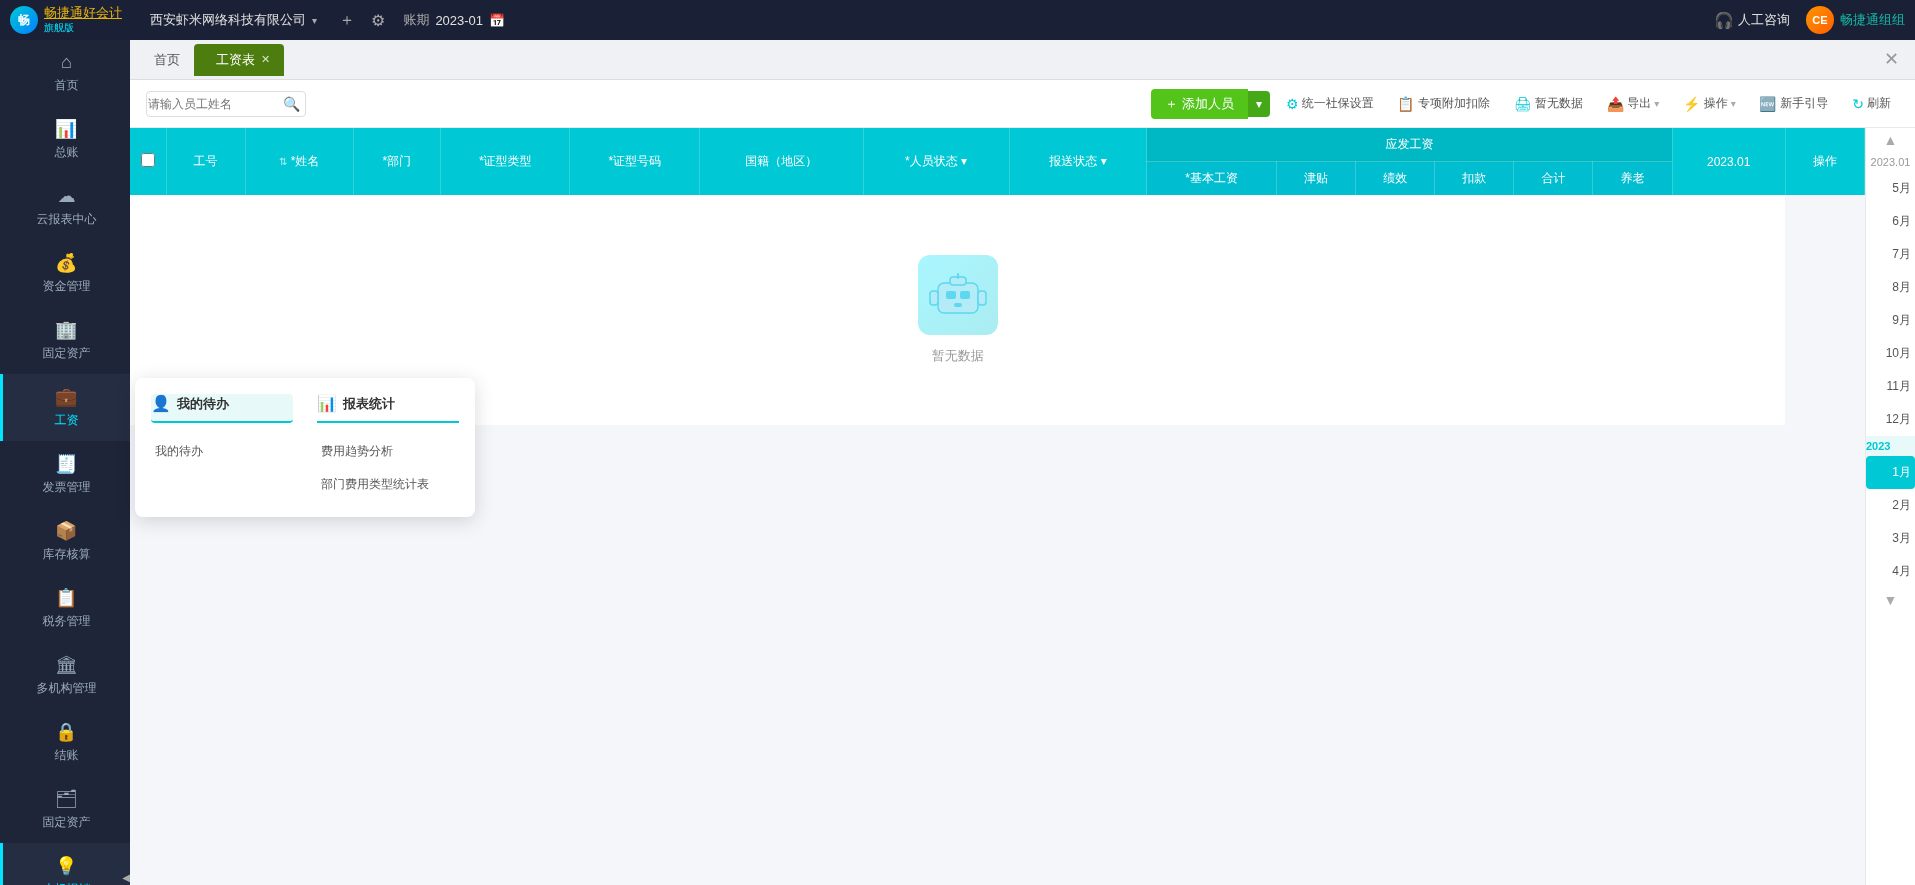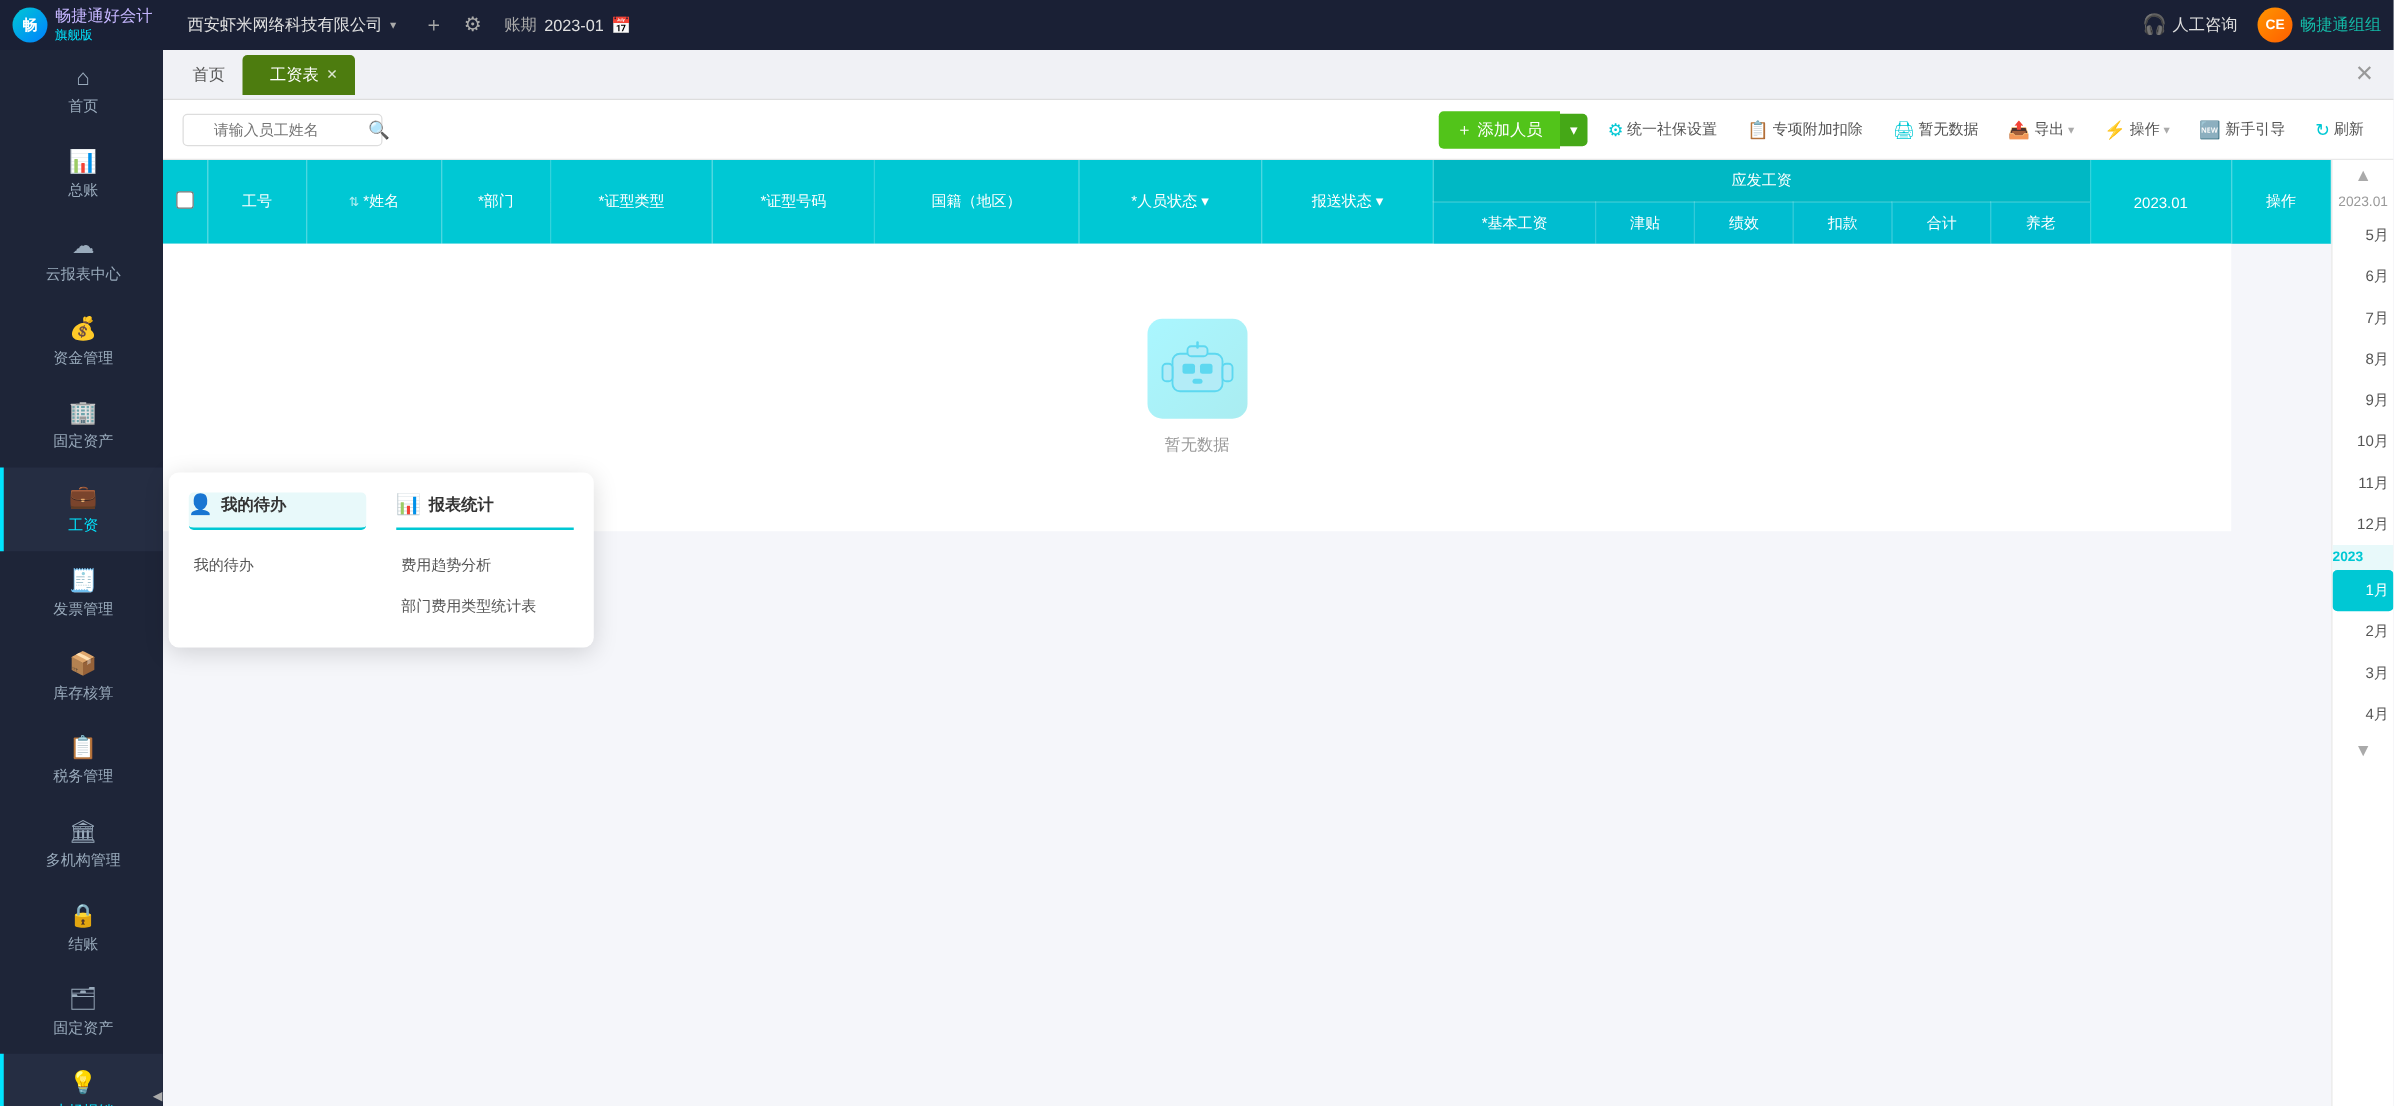--- a/index.html
+++ b/index.html
@@ -21,21 +21,21 @@
       align-items: center;
       gap: 6px;
     }
     .logo-icon {
       width: 28px; height: 28px;
       background: linear-gradient(135deg, #00c8d4, #0080ff);
       border-radius: 50%;
       display: flex; align-items: center; justify-content: center;
       color: white; font-size: 12px; font-weight: bold;
     }
-    .logo-text { color: #c4b5fd; font-size: 13px; line-height: 1.2; }
+    .logo-text { color: #eab308; font-size: 13px; line-height: 1.2; text-decoration: underline; }
     .logo-sub { color: #00e5ff; font-size: 10px; }
 
     .company-selector {
       display: flex; align-items: center; gap: 6px;
       color: #e0e0e0; font-size: 13px; cursor: pointer;
       margin-left: 10px;
     }
     .company-selector .chevron { color: #aaa; font-size: 10px; }
 
     .header-actions {
@@ -146,21 +146,21 @@
       display: flex;
       align-items: center;
       padding: 0 16px;
       gap: 8px;
       border-bottom: 1px solid #e8e8e8;
       flex-shrink: 0;
     }
     .search-box {
       display: flex; align-items: center;
       border: 1px solid #ddd; border-radius: 4px;
-      padding: 4px 24px; gap: 4px;
+      padding: 4px 1px; gap: 15px;
       background: white; width: 160px;
     }
     .search-input {
       border: none; outline: none; font-size: 12px; color: #666;
       width: 120px; background: transparent;
     }
     .search-icon-btn { color: #aaa; font-size: 14px; cursor: pointer; background: none; border: none; }
 
     .toolbar-spacer { flex: 1; }
 

